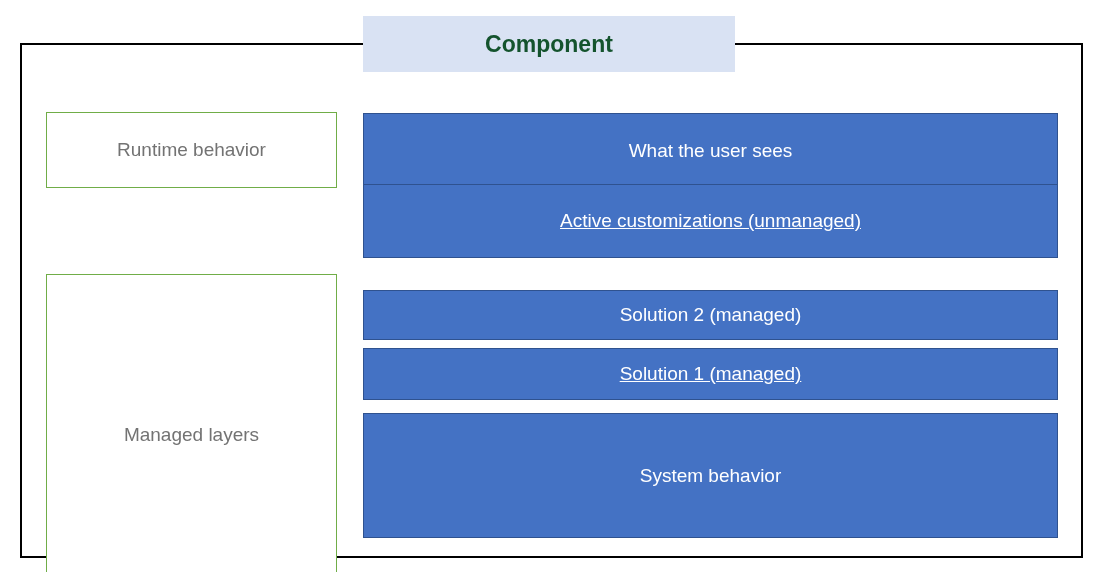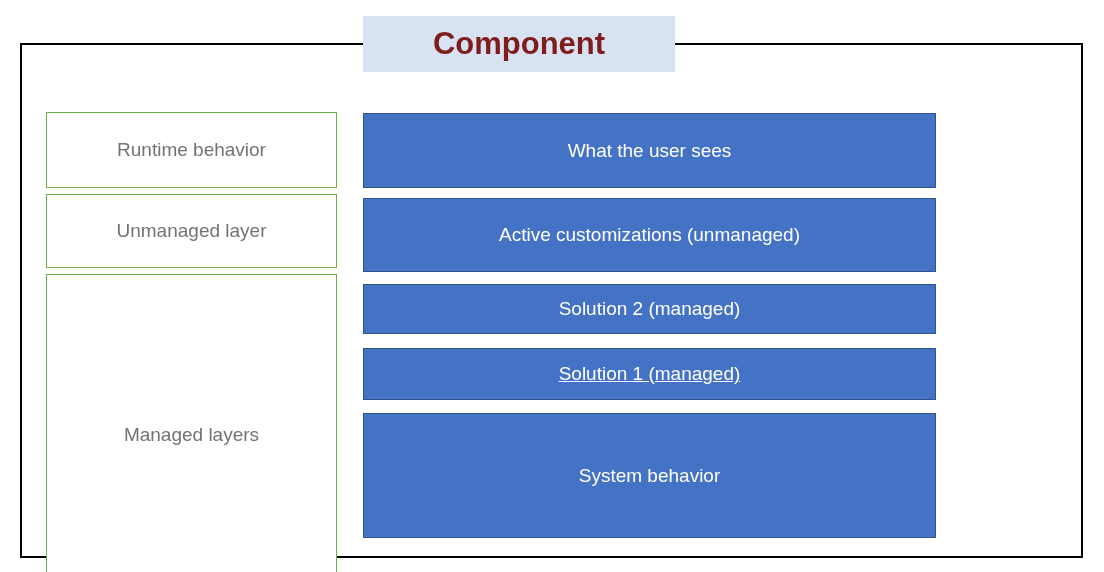--- a/index.html
+++ b/index.html
@@ -22,29 +22,29 @@
     width: 1063px;
     height: 515px;
     border: 2px solid #000000;
     box-sizing: border-box;
     background: #ffffff;
   }
   .title-box {
     position: absolute;
     left: 363px;
     top: 16px;
-    width: 312px;
+    width: 372px;
     height: 56px;
     background: #d9e2f3;
     display: flex;
     align-items: center;
     justify-content: center;
-    font-size: 31px;
+    font-size: 23px;
     font-weight: bold;
-    color: #7f1d1d;
+    color: #14532d;
     z-index: 3;
   }
   .box {
     position: absolute;
     display: flex;
     align-items: center;
     justify-content: center;
     text-align: center;
     box-sizing: border-box;
     font-size: 19px;
@@ -52,51 +52,48 @@
   }
   .green-box {
     left: 46px;
     width: 291px;
     background: #ffffff;
     border: 1.5px solid #70ad47;
     color: #737373;
   }
   .blue-box {
     left: 363px;
-    width: 573px;
+    width: 695px;
     background: #4472c4;
     border: 1.5px solid #2f528f;
     color: #ffffff;
   }
   #runtime-box   { top: 112px; height: 76px; }
   #unmanaged-box { top: 194px; height: 74px; }
   #managed-box   { top: 274px; height: 321px; }
 
   #user-sees-box { top: 113px; height: 75px; }
-  #active-box    { top: 198px; height: 74px; }
-  #solution2-box { top: 284px; height: 50px; }
+  #active-box    { top: 184px; height: 74px; text-decoration: underline; }
+  #solution2-box { top: 290px; height: 50px; }
   #solution1-box { top: 348px; height: 52px; text-decoration: underline; }
   #system-box    { top: 413px; height: 125px; }
 </style>
 </head>
 <body>
 
 <div class="canvas">
 
   <div class="outer-frame"></div>
 
   <div class="title-box">
     <span>Component</span>
   </div>
 
   <div class="box green-box" id="runtime-box">
     <span>Runtime behavior</span>
-  </div>
-  <div class="box green-box" id="unmanaged-box">
-    <span>Unmanaged layer</span>
   </div>
   <div class="box green-box" id="managed-box">
     <span>Managed layers</span>
   </div>
 
   <div class="box blue-box" id="user-sees-box">
     <span>What the user sees</span>
   </div>
   <div class="box blue-box" id="active-box">
     <span>Active customizations (unmanaged)</span>

